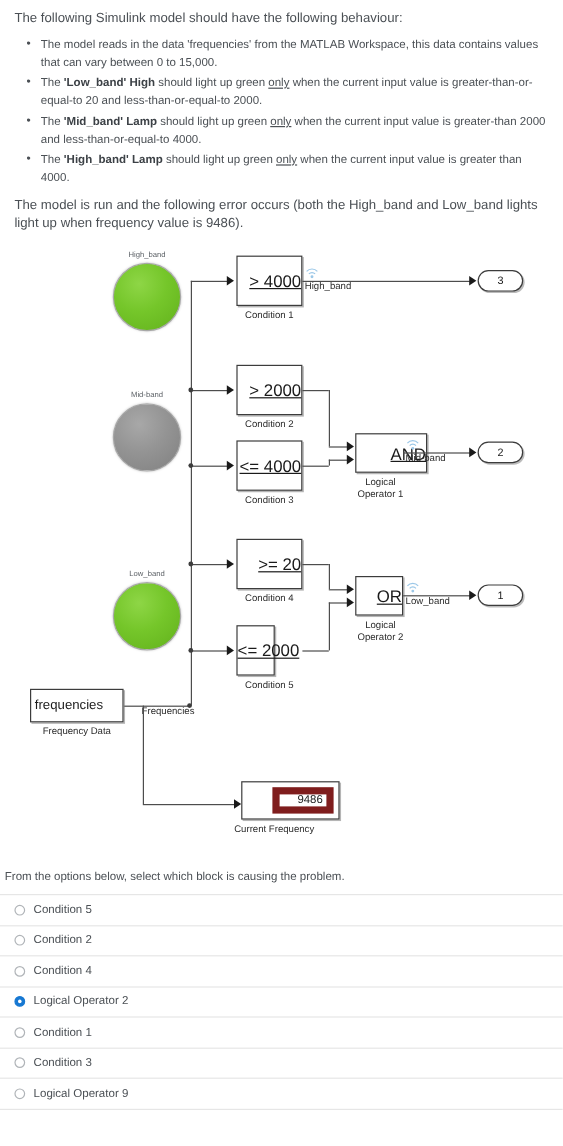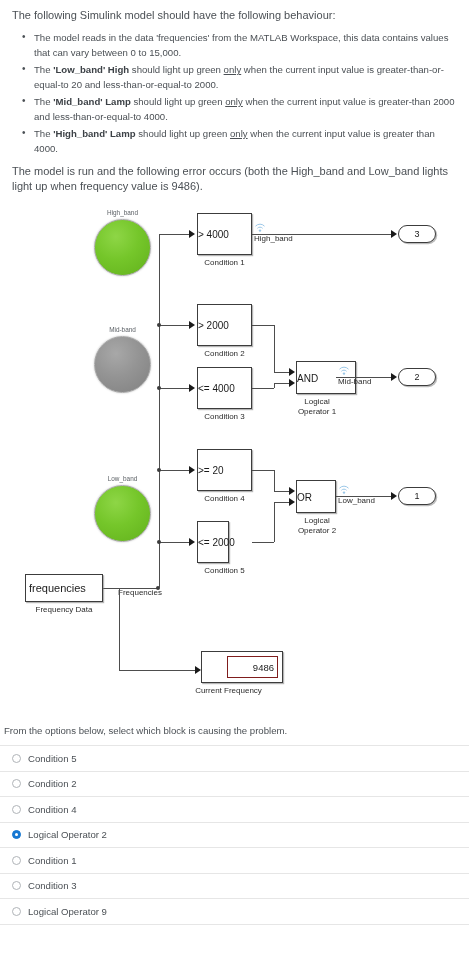--- a/index.html
+++ b/index.html
@@ -80,24 +80,25 @@
   .blk {
     position: absolute;
     background: #ffffff;
     border: 1.1px solid #3c3c3c;
     box-shadow: 1.2px 1.2px 0 0 rgba(120,120,120,0.55);
   }
   .blk-txt {
     position: absolute;
     left: 0; right: 0; top: 50%;
     transform: translateY(-50%);
-    text-align: left;
-    font-size: 10px;
+    text-align: right;
+    font-size: 14px;
     color: #1a1a1a;
     white-space: nowrap;
+    text-decoration: underline;
   }
   .blk-caption {
     position: absolute;
     font-size: 8px;
     color: #2b2b2b;
     text-align: center;
     white-space: nowrap;
     line-height: 10px;
   }
 
@@ -108,21 +109,21 @@
     transform: translateY(-50%);
     font-size: 11px;
     color: #1a1a1a;
     white-space: nowrap;
   }
 
   
   .disp-inner {
     position: absolute;
     left: 4px; top: 4px; right: 4px; bottom: 4px;
-    border: 1px solid #7f1d1d;
+    border: 6px solid #7f1d1d;
     background: #fff;
     margin-left: 21px;
   }
   .disp-val {
     position: absolute;
     right: 3px; top: 50%;
     transform: translateY(-50%);
     font-size: 9.5px;
     color: #1a1a1a;
   }

